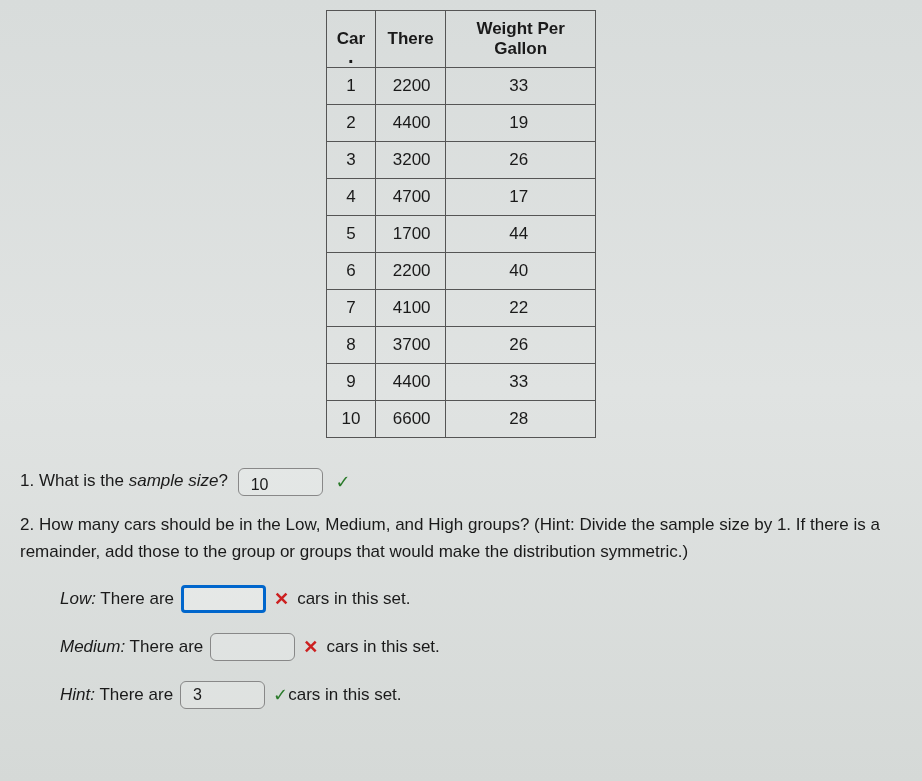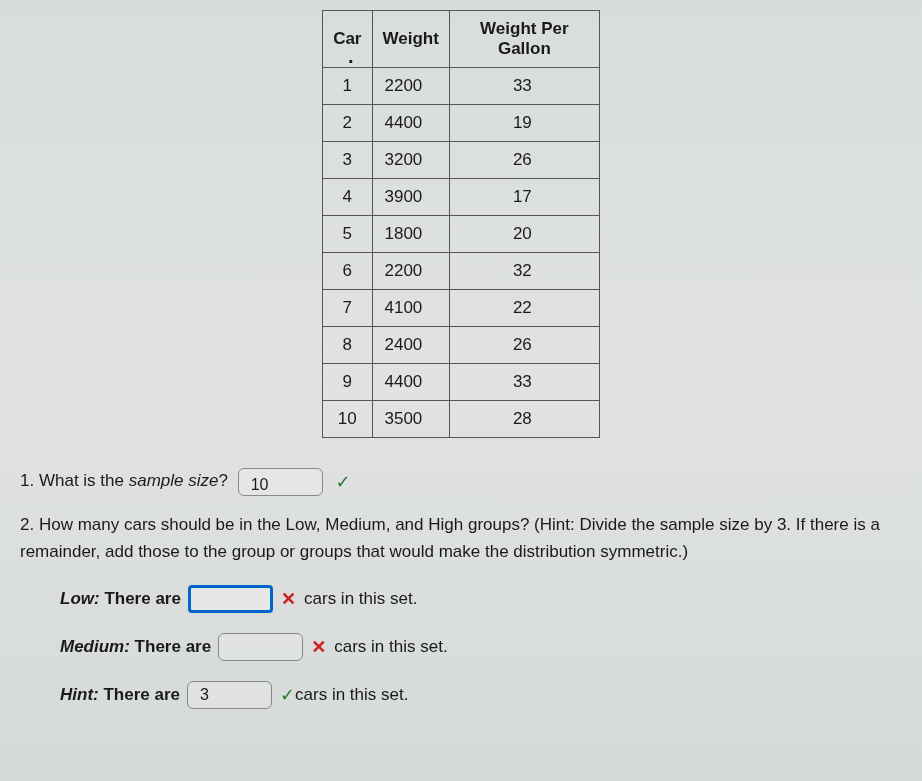--- a/index.html
+++ b/index.html
@@ -40,21 +40,21 @@
       font-size: 17px;
     }
     th {
       font-weight: bold;
     }
     td.car-col {
       width: 40px;
     }
     td.weight-col {
       width: 70px;
-      text-align: left;
+      text-align: center;
       padding-left: 12px;
     }
     td.mpg-col {
       width: 150px;
       padding-left: 6px;
     }
     th.car-col { width: 40px; }
     th.weight-col { width: 70px; }
     th.mpg-col { width: 150px; }
     .question {
@@ -100,37 +100,36 @@
       margin-left: 40px;
       margin-top: 20px;
     }
     .sub-q {
       margin-bottom: 20px;
       display: flex;
       align-items: center;
     }
     .sub-q-label {
       margin-right: 2px;
-      font-weight: bold;
     }
     .q2-text {
       margin: 15px 0 10px 0;
       line-height: 1.6;
     }
   </style>
 </head>
 <body>
 
 <div class="table-container">
   <span class="dot">·</span>
   <table>
     <thead>
       <tr>
         <th class="car-col">Car</th>
-        <th class="weight-col">Weight</th>
+        <th class="weight-col">There</th>
         <th class="mpg-col">Weight Per Gallon</th>
       </tr>
     </thead>
     <tbody id="table-body">
     <tr>
           <td class="car-col">1</td>
           <td class="weight-col">2200</td>
           <td class="mpg-col">33</td>
         </tr>
         <tr>
@@ -138,67 +137,67 @@
           <td class="weight-col">4400</td>
           <td class="mpg-col">19</td>
         </tr>
         <tr>
           <td class="car-col">3</td>
           <td class="weight-col">3200</td>
           <td class="mpg-col">26</td>
         </tr>
         <tr>
           <td class="car-col">4</td>
-          <td class="weight-col">3900</td>
+          <td class="weight-col">4700</td>
           <td class="mpg-col">17</td>
         </tr>
         <tr>
           <td class="car-col">5</td>
-          <td class="weight-col">1800</td>
-          <td class="mpg-col">20</td>
+          <td class="weight-col">1700</td>
+          <td class="mpg-col">44</td>
         </tr>
         <tr>
           <td class="car-col">6</td>
           <td class="weight-col">2200</td>
-          <td class="mpg-col">32</td>
+          <td class="mpg-col">40</td>
         </tr>
         <tr>
           <td class="car-col">7</td>
           <td class="weight-col">4100</td>
           <td class="mpg-col">22</td>
         </tr>
         <tr>
           <td class="car-col">8</td>
-          <td class="weight-col">2400</td>
+          <td class="weight-col">3700</td>
           <td class="mpg-col">26</td>
         </tr>
         <tr>
           <td class="car-col">9</td>
           <td class="weight-col">4400</td>
           <td class="mpg-col">33</td>
         </tr>
         <tr>
           <td class="car-col">10</td>
-          <td class="weight-col">3500</td>
+          <td class="weight-col">6600</td>
           <td class="mpg-col">28</td>
         </tr>
       </tbody>
   </table>
 </div>
 
 <div class="question">
   <span>1.</span>
   <span>What is the </span><span class="italic">sample size</span><span>?</span>
   <span class="input-box">10</span>
   <span class="check-mark">✓</span>
 </div>
 
 <div class="q2-text">
   <span>2.</span>
-  <span>How many cars should be in the Low, Medium, and High groups? (Hint: Divide the sample size by 3. If there is a remainder, add those to the group or groups that would make the distribution symmetric.)</span>
+  <span>How many cars should be in the Low, Medium, and High groups? (Hint: Divide the sample size by 1. If there is a remainder, add those to the group or groups that would make the distribution symmetric.)</span>
 </div>
 
 <div class="sub-questions">
   <div class="sub-q">
     <span class="sub-q-label">
       <span class="italic">Low:</span><span> There are</span>
     </span>
     <span class="input-box focused"></span>
     <span class="x-mark">✕</span>
     <span>cars in this set.</span>

